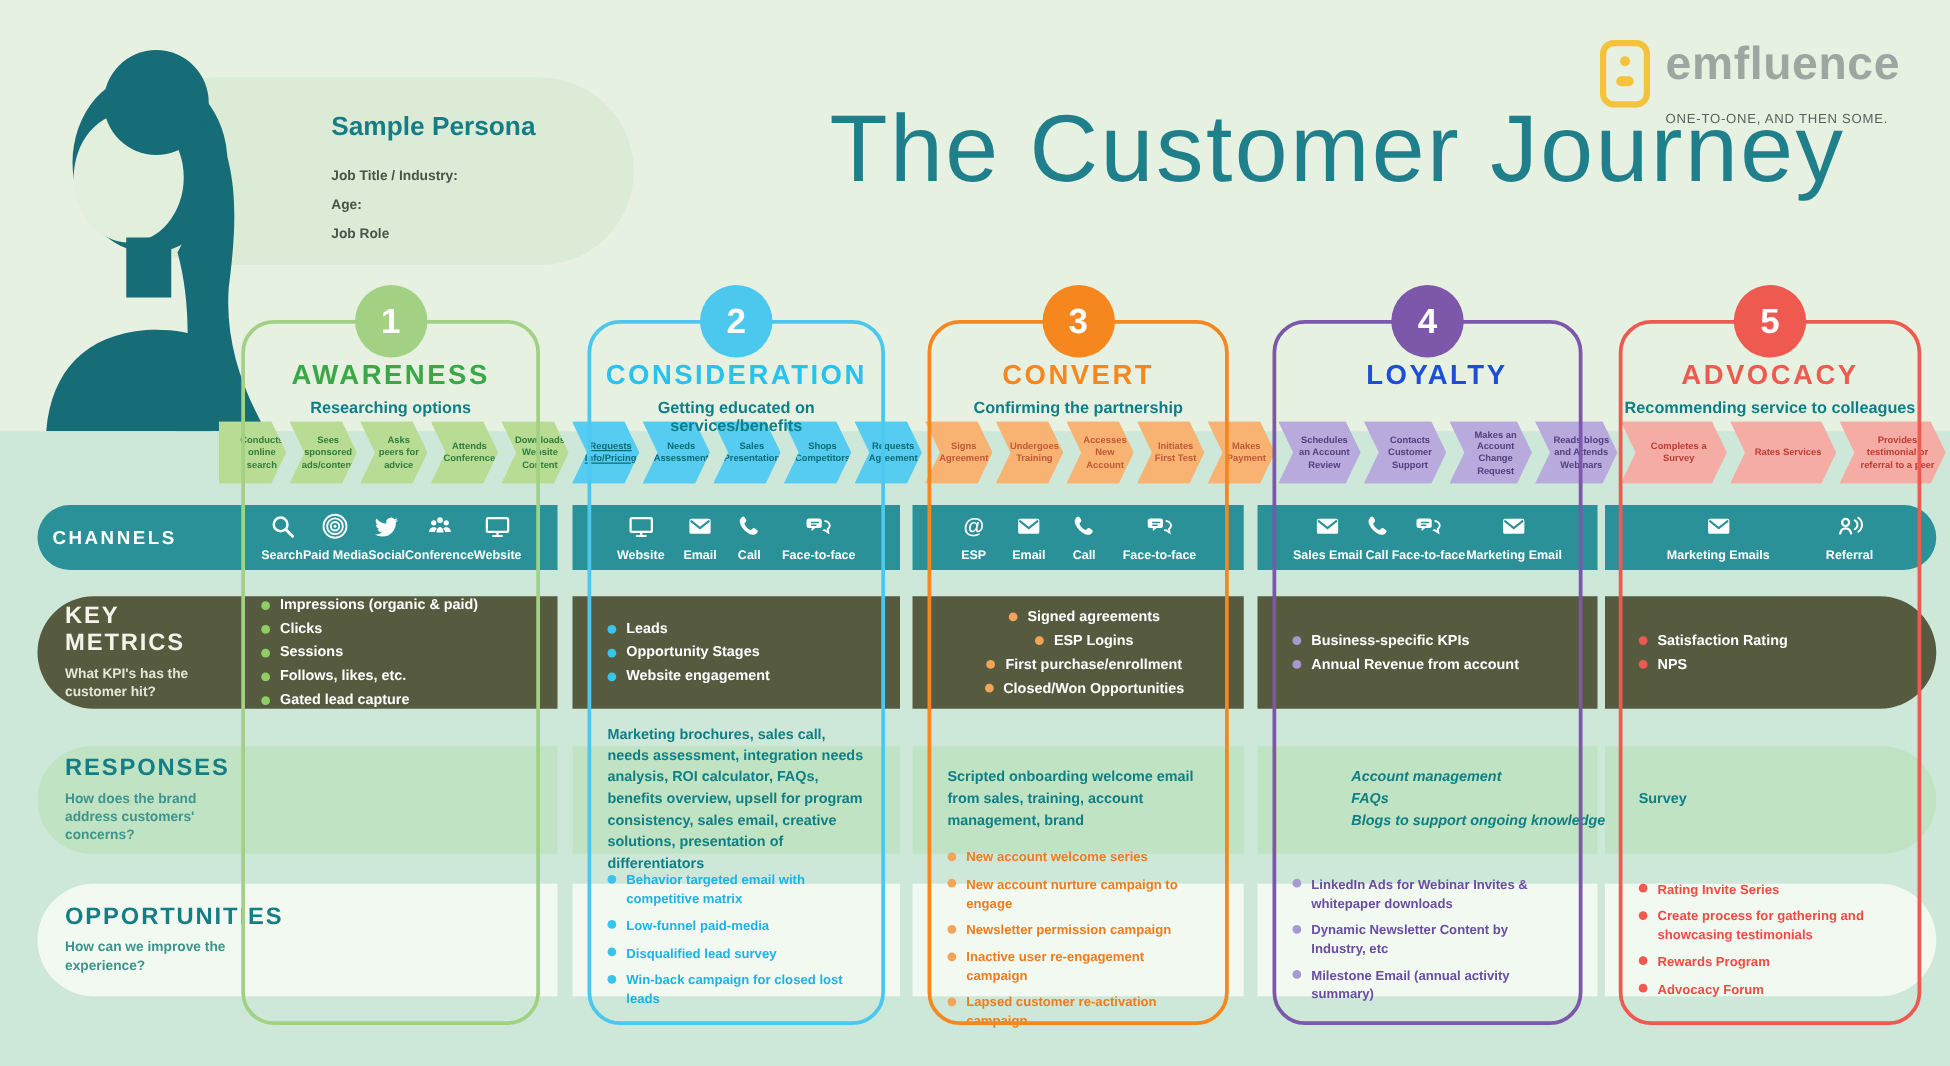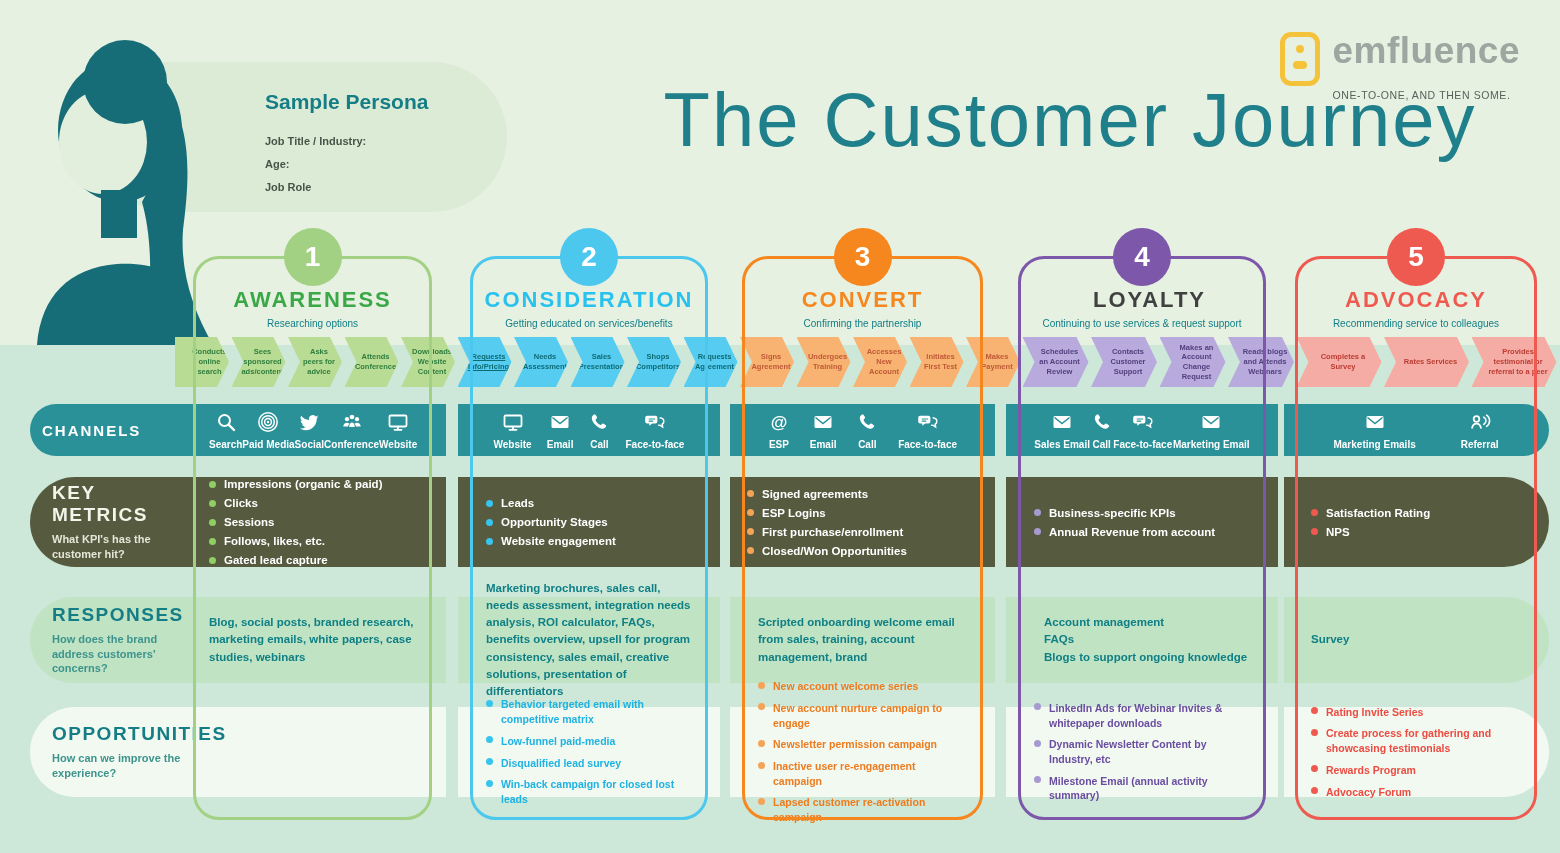--- a/index.html
+++ b/index.html
@@ -55,21 +55,21 @@
   .metric-item{color:#fff;font-size:11.5px;font-weight:bold;margin:3.5px 0;}
   .opp-item{font-size:10.5px;font-weight:bold;line-height:1.4;margin:3.5px 0;}
   .dot{width:7px;height:7px;border-radius:50%;flex:none;margin-top:2.5px;}
   .resp-line{color:#0e7f85;font-size:11.5px;font-weight:bold;line-height:1.5;}
 
   
   .frame{position:absolute;top:256px;height:564px;border-radius:26px;border:3.5px solid;box-sizing:border-box;z-index:5;}
   .circle{position:absolute;top:-31px;left:50%;transform:translateX(-50%);width:58px;height:58px;border-radius:50%;
           display:flex;align-items:center;justify-content:center;color:#fff;font-size:28px;font-weight:bold;}
   .stage-title{margin-top:28px;text-align:center;font-size:22px;font-weight:bold;letter-spacing:2px;}
-  .stage-sub{margin-top:5px;text-align:center;font-size:10px;font-weight:normal;color:#0f7e86;}
+  .stage-sub{margin-top:5px;text-align:center;font-size:13px;font-weight:bold;color:#0f7e86;}
 </style>
 </head>
 <body>
 
 <div class="canvas">
   <div class="bg-lower"></div>
 
   <div class="persona-panel"></div>
   <svg class="silhouette" width="235" height="315" viewBox="0 0 235 315">
     <ellipse cx="95" cy="100" rx="62" ry="72" fill="#176d77"></ellipse>
@@ -322,21 +322,21 @@
         </div>
         <div class="metric-item">
           <span class="dot" style="background: rgb(55, 197, 238);"></span>
           <span>Opportunity Stages</span>
         </div>
         <div class="metric-item">
           <span class="dot" style="background: rgb(55, 197, 238);"></span>
           <span>Website engagement</span>
         </div>
       </div>
-      <div class="cell" style="left: 747px; width: 209px;">
+      <div class="cell" style="left: 763px; width: 209px; align-items: center;">
         <div class="metric-item">
           <span class="dot" style="background: rgb(244, 164, 88);"></span>
           <span>Signed agreements</span>
         </div>
         <div class="metric-item">
           <span class="dot" style="background: rgb(244, 164, 88);"></span>
           <span>ESP Logins</span>
         </div>
         <div class="metric-item">
           <span class="dot" style="background: rgb(244, 164, 88);"></span>
@@ -371,30 +371,27 @@
   <div class="row" id="responses-row">
       <div class="seg" style="left: 30px; width: 416px; background: rgb(191, 227, 195); border-radius: 43px 0px 0px 43px;"></div>
       <div class="seg" style="left: 458px; width: 262px; background: rgb(191, 227, 195);"></div>
       <div class="seg" style="left: 730px; width: 265px; background: rgb(191, 227, 195);"></div>
       <div class="seg" style="left: 1006px; width: 272px; background: rgb(191, 227, 195);"></div>
       <div class="seg" style="left: 1284px; width: 265px; background: rgb(191, 227, 195); border-radius: 0px 43px 43px 0px;"></div>
       <div class="rowlabel" style="left: 52px; width: 150px;">
         <div class="rl-title">RESPONSES</div>
         <div class="rl-q">How does the brand address customers' concerns?</div>
       </div>
-      <div class="cell" style="left: 209px; width: 207px;">
-        <div class="resp-line">Blog, social posts, branded research, marketing emails, white papers, case studies, webinars</div>
-      </div>
       <div class="cell" style="left: 486px; width: 206px;">
         <div class="resp-line">Marketing brochures, sales call, needs assessment, integration needs analysis, ROI calculator, FAQs, benefits overview, upsell for program consistency, sales email, creative solutions, presentation of differentiators</div>
       </div>
       <div class="cell" style="left: 758px; width: 209px;">
         <div class="resp-line">Scripted onboarding welcome email from sales, training, account management, brand</div>
       </div>
-      <div class="cell" style="left: 1044px; width: 216px;">
+      <div class="cell" style="left: 1081px; width: 216px; font-style: italic;">
         <div class="resp-line">Account management</div>
         <div class="resp-line">FAQs</div>
         <div class="resp-line">Blogs to support ongoing knowledge</div>
       </div>
       <div class="cell" style="left: 1311px; width: 210px;">
         <div class="resp-line">Survey</div>
       </div>
     </div>
   <div class="row" id="opportunities-row">
       <div class="seg" style="left: 30px; width: 416px; background: rgb(242, 249, 241); border-radius: 45px 0px 0px 45px;"></div>
@@ -492,22 +489,21 @@
         <div class="stage-title" style="color: rgb(41, 193, 238);">CONSIDERATION</div>
         <div class="stage-sub">Getting educated on services/benefits</div>
       </div>
       <div class="frame" style="left: 742px; width: 241px; border-color: rgb(246, 135, 31);">
         <div class="circle" style="background: rgb(246, 135, 31);">3</div>
         <div class="stage-title" style="color: rgb(246, 135, 31);">CONVERT</div>
         <div class="stage-sub">Confirming the partnership</div>
       </div>
       <div class="frame" style="left: 1018px; width: 248px; border-color: rgb(125, 87, 169);">
         <div class="circle" style="background: rgb(125, 87, 169);">4</div>
-        <div class="stage-title" style="color: #404040; padding-left: 15px;">LOYALTY</div>
-        <div class="stage-sub">Continuing to use services &amp; request support</div>
+        <div class="stage-title" style="color: #1d4ed8; padding-left: 15px;">LOYALTY</div>
       </div>
       <div class="frame" style="left: 1295px; width: 242px; border-color: rgb(239, 90, 80);">
         <div class="circle" style="background: rgb(239, 90, 80);">5</div>
         <div class="stage-title" style="color: rgb(239, 90, 80);">ADVOCACY</div>
         <div class="stage-sub">Recommending service to colleagues</div>
       </div>
     </div>
 </div>
 
 </body></html>

